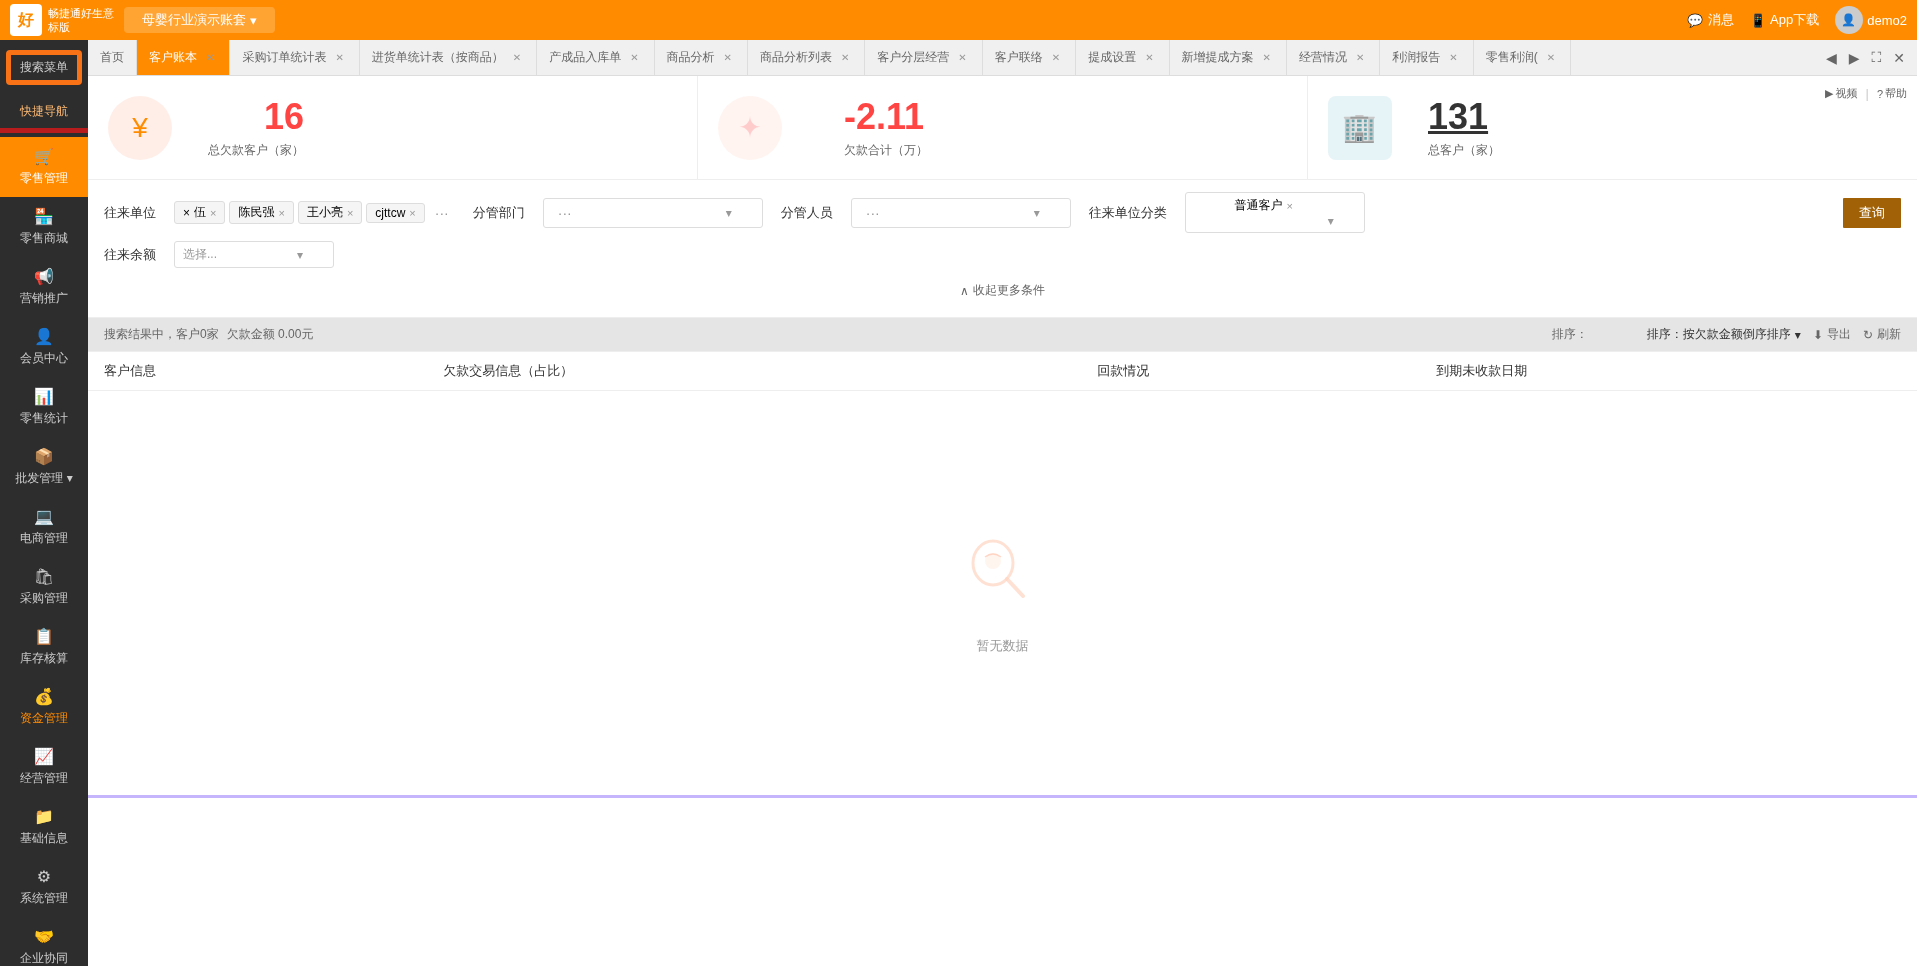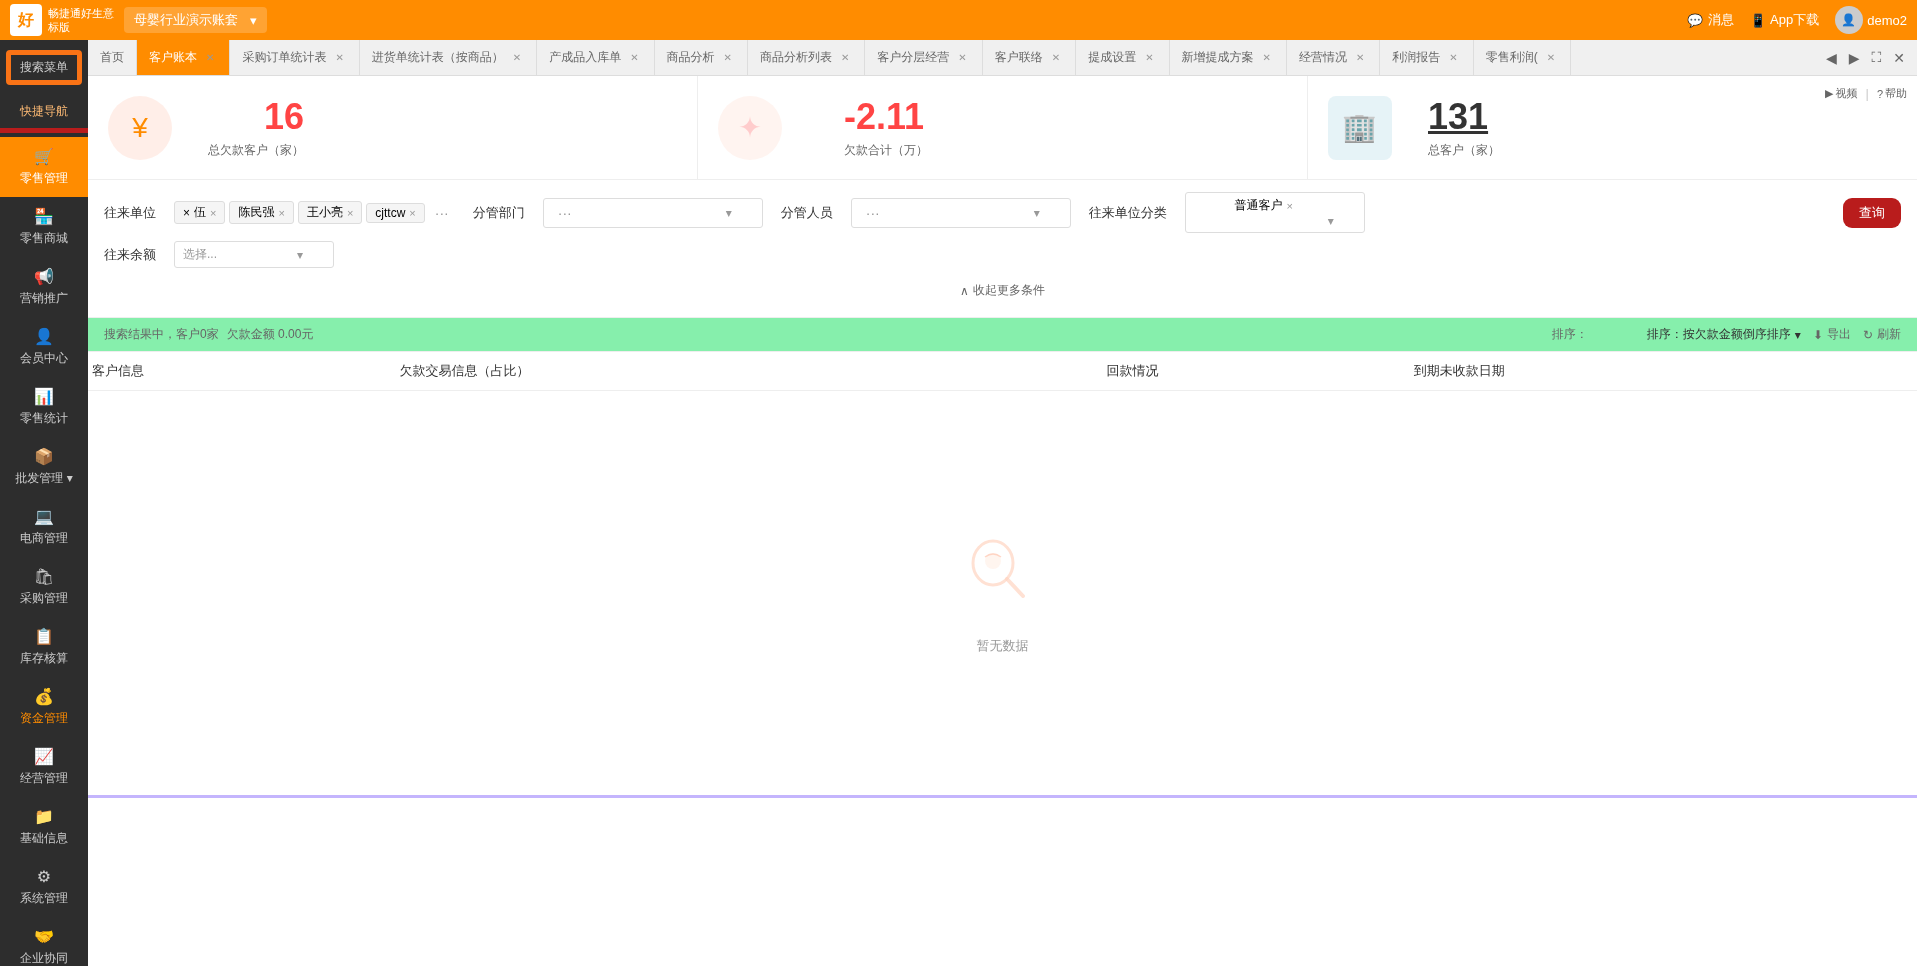--- a/index.html
+++ b/index.html
@@ -7,21 +7,21 @@
 
     
     .app-container { display: flex; flex-direction: column; height: 966px; width: 1917px; }
 
     
     .top-bar { background: #ff8c00; display: flex; align-items: center; height: 40px; padding: 0 10px; color: white; flex-shrink: 0; }
     .logo-area { display: flex; align-items: center; gap: 6px; min-width: 88px; }
     .logo-icon { width: 32px; height: 32px; background: white; border-radius: 4px; display: flex; align-items: center; justify-content: center; }
     .logo-icon span { color: #ff8c00; font-size: 16px; font-weight: bold; }
     .logo-text { font-size: 11px; line-height: 1.3; }
-    .edition-selector { display: flex; align-items: center; gap: 12px; background: rgba(255,255,255,0.2); border-radius: 4px; padding: 4px 10px; margin-left: 10px; cursor: pointer; font-size: 13px; }
+    .edition-selector { display: flex; align-items: center; gap: 4px; background: rgba(255,255,255,0.2); border-radius: 4px; padding: 4px 18px; margin-left: 10px; cursor: pointer; font-size: 13px; }
     .top-right { margin-left: auto; display: flex; align-items: center; gap: 16px; }
     .top-right-item { display: flex; align-items: center; gap: 4px; cursor: pointer; font-size: 13px; }
     .avatar { width: 28px; height: 28px; border-radius: 50%; background: #ccc; overflow: hidden; display: flex; align-items: center; justify-content: center; font-size: 12px; color: #666; }
 
     
     .main-layout { display: flex; flex: 1; overflow: hidden; }
 
     
     .sidebar { width: 88px; background: #2d2d2d; display: flex; flex-direction: column; flex-shrink: 0; overflow-y: auto; }
     .sidebar-search { padding: 10px 6px; text-align: center; }
@@ -60,32 +60,32 @@
     
     .filter-area { padding: 12px 16px; background: white; border-bottom: 1px solid #eee; }
     .filter-row { display: flex; align-items: center; gap: 18px; margin-bottom: 8px; flex-wrap: wrap; }
     .filter-label { font-size: 13px; color: #333; white-space: nowrap; }
     .filter-tag { display: inline-flex; align-items: center; background: #f5f5f5; border: 1px solid #ddd; border-radius: 3px; padding: 2px 8px; font-size: 12px; gap: 4px; }
     .filter-tag-close { cursor: pointer; color: #999; font-size: 11px; }
     .filter-input { border: 1px solid #ddd; border-radius: 3px; padding: 4px 30px 4px 8px; font-size: 12px; min-width: 200px; position: relative; display: inline-flex; align-items: center; cursor: pointer; background: white; }
     .filter-input-arrow { color: #999; margin-left: auto; }
     .filter-more { color: #999; cursor: pointer; padding: 2px 6px; font-size: 14px; }
     .collapse-btn { display: flex; align-items: center; justify-content: center; gap: 4px; color: #666; cursor: pointer; font-size: 12px; padding: 6px; }
-    .query-btn { background: #b91c1c; color: white; border: none; border-radius: 9px; padding: 6px 16px; cursor: pointer; font-size: 13px; margin-left: auto; }
-
-    
-    .results-bar { display: flex; align-items: center; justify-content: space-between; padding: 8px 16px; background: #86efac; border-bottom: 1px solid #eee; font-size: 12px; color: #666; }
+    .query-btn { background: #a16207; color: white; border: none; border-radius: 1px; padding: 6px 16px; cursor: pointer; font-size: 13px; margin-left: auto; }
+
+    
+    .results-bar { display: flex; align-items: center; justify-content: space-between; padding: 8px 16px; background: #e5e5e5; border-bottom: 1px solid #eee; font-size: 12px; color: #666; }
     .results-bar-left { display: flex; align-items: center; gap: 8px; }
     .results-bar-right { display: flex; align-items: center; gap: 12px; }
     .sort-select { display: inline-flex; align-items: center; gap: 4px; cursor: pointer; color: #333; margin-left: 47px; }
     .action-btn { display: flex; align-items: center; gap: 4px; cursor: pointer; color: #666; }
 
     
     .data-table { width: 100%; border-collapse: collapse; }
-    .data-table th { padding: 10px 4px; text-align: left; font-size: 13px; color: #333; font-weight: 500; border-bottom: 1px solid #eee; background: white; }
+    .data-table th { padding: 10px 16px; text-align: left; font-size: 13px; color: #333; font-weight: 500; border-bottom: 1px solid #eee; background: white; }
     .data-table td { padding: 10px 16px; font-size: 13px; color: #333; border-bottom: 3px solid #c4b5fd; }
 
     
     .empty-state { display: flex; flex-direction: column; align-items: center; justify-content: center; padding: 80px 0; }
     .empty-text { color: #999; font-size: 13px; margin-top: 12px; }
 
     
     ::-webkit-scrollbar { width: 6px; height: 6px; }
     ::-webkit-scrollbar-track { background: #f1f1f1; }
     ::-webkit-scrollbar-thumb { background: #ccc; border-radius: 3px; }

